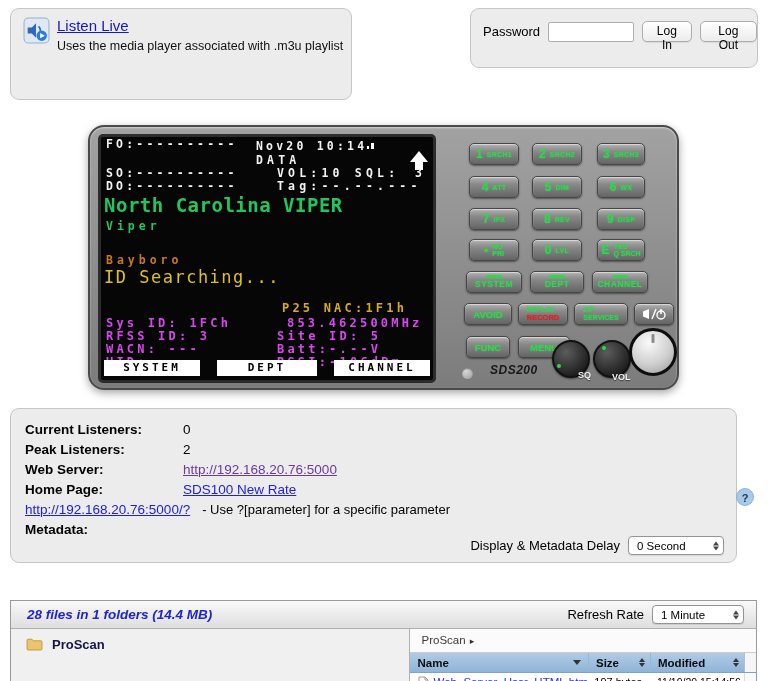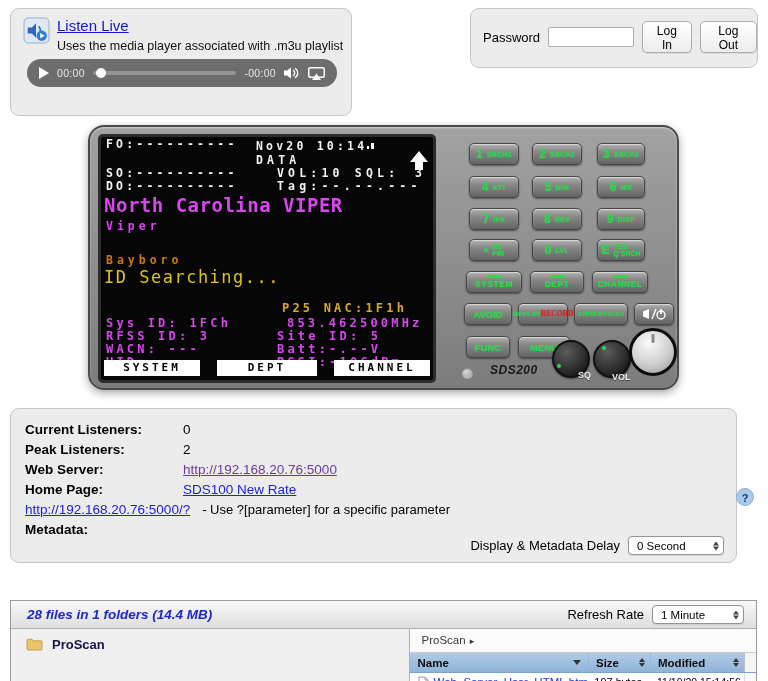--- a/index.html
+++ b/index.html
@@ -1,49 +1,49 @@
 <!DOCTYPE html>
 <html><head>
 <meta charset="utf-8">
 <style>
   html,body{margin:0;padding:0;}
   body{width:768px;height:681px;position:relative;overflow:hidden;background:#fff;
        font-family:"Liberation Sans",sans-serif;color:#000;}
   .panel{position:absolute;background:#ececec;border:1px solid #c6c6c6;border-radius:9px;box-sizing:border-box;}
 
   
-  #listen-panel{left:10px;top:8px;width:342px;height:108px;}
+  #listen-panel{left:10px;top:8px;width:342px;height:92px;}
   #listen-icon{position:absolute;left:12px;top:8px;}
   #listen-link{position:absolute;left:46px;top:8px;font-size:15px;color:#1515cc;text-decoration:underline;cursor:pointer;}
   #listen-sub{position:absolute;left:46px;top:30px;font-size:12.5px;color:#111;white-space:nowrap;}
   #player{position:absolute;left:16px;top:50px;width:310px;height:28px;background:#6d6d6d;border-radius:14px;
           display:flex;align-items:center;padding:0 12px;box-sizing:border-box;gap:8px;}
   #play-btn{width:0;height:0;border-top:6px solid transparent;border-bottom:6px solid transparent;border-left:10px solid #fff;cursor:pointer;}
   .ptime{font-size:10.5px;color:#e6e6e6;letter-spacing:.3px;}
   #seek{flex:1;height:4px;background:#939393;border-radius:2px;position:relative;cursor:pointer;}
   #seek-knob{position:absolute;left:3px;top:-3px;width:10px;height:10px;border-radius:50%;background:#fff;}
 
   
   #login-panel{left:470px;top:8px;width:288px;height:60px;}
   #login-row{position:absolute;left:12px;top:12px;display:flex;align-items:center;gap:8px;}
   #password-label{font-size:13px;}
   #password-input{width:76px;height:18px;border:1px solid #adadad;border-radius:2px;background:#fff;font-size:12px;padding:0 4px;}
   .mac-btn{background:linear-gradient(#ffffff,#ececec);border:1px solid #adadad;border-radius:5px;
-           font-family:"Liberation Sans",sans-serif;font-size:12px;color:#000;padding:2px 10px;height:32px;box-sizing:border-box;cursor:pointer;box-shadow:0 1px 1px rgba(0,0,0,.08);}
+           font-family:"Liberation Sans",sans-serif;font-size:12px;color:#000;padding:2px 10px;height:21px;box-sizing:border-box;cursor:pointer;box-shadow:0 1px 1px rgba(0,0,0,.08);}
 
   
   #scanner{position:absolute;left:88px;top:125px;width:591px;height:265px;
            background:linear-gradient(180deg,#a2a2a2,#7c7c7c);border:2px solid #4a4a4a;border-radius:16px;
            box-shadow:0 3px 9px rgba(0,0,0,.35), inset 0 1px 2px rgba(255,255,255,.55);box-sizing:border-box;}
   #lcd{position:absolute;left:8px;top:7px;width:338px;height:249px;background:#060606;border:3px solid #2c2c2c;
        border-radius:5px;box-sizing:border-box;font-family:"DejaVu Sans Mono",monospace;overflow:hidden;}
   #lcd span{position:absolute;white-space:pre;}
   .lcd-sm{font-size:11.5px;font-weight:bold;letter-spacing:3.2px;color:#f2f2f2;}
   .lcd-right{letter-spacing:4.2px;}
-  .lcd-red{color:#d946ef;}
+  .lcd-red{color:#22c55e;}
   .lcd-orn{color:#cc7818;}
   .lcd-yel{color:#ddc318;}
   .lcd-gold{color:#d8a828;}
   .lcd-sal{color:#d946ef;font-size:12px;font-weight:bold;letter-spacing:3.2px;}
   #lcd-arrow{position:absolute;right:5px;top:14px;}
   #lcd-arrow .tri{width:0;height:0;border-left:9px solid transparent;border-right:9px solid transparent;border-bottom:11px solid #fff;}
   #lcd-arrow .stem{width:8px;height:8px;background:#fff;margin:0 auto;}
   #sig-bars{position:absolute;left:266px;top:6px;display:flex;align-items:flex-end;gap:2px;}
   #sig-bars i{display:block;background:#fff;}
   #softkeys{position:absolute;left:3px;right:3px;bottom:4px;display:flex;justify-content:space-between;}
@@ -51,21 +51,21 @@
            text-align:center;padding:1px 0 2px;font-family:"DejaVu Sans Mono",monospace;}
   .key{position:absolute;height:22px;background:linear-gradient(180deg,#b2b2b2 0%,#8a8a8a 35%,#646464 100%);
        border:1px solid #464646;border-radius:5px;box-sizing:border-box;cursor:pointer;
        box-shadow:inset 0 1px 1px rgba(255,255,255,.55), 0 1px 2px rgba(0,0,0,.45);
        color:#2dd84d;display:flex;align-items:center;justify-content:center;gap:4px;text-shadow:0 0 2px rgba(45,216,77,.6);}
   .key .num{font-size:12px;font-weight:bold;}
   .key .sub{font-size:7px;font-weight:bold;letter-spacing:.3px;}
   .key-stack{display:flex;flex-direction:column;line-height:7px;font-size:7px;font-weight:bold;text-align:left;}
   .nav-key{flex-direction:column;gap:1px;font-size:8.5px;font-weight:bold;letter-spacing:.5px;}
   .nav-key .bar{width:16px;height:3px;background:#2dd84d;border-radius:1px;}
-  .stack-c{display:flex;flex-direction:row;line-height:8px;font-size:7px;font-weight:bold;text-align:center;font-family:Liberation Serif, serif;}
+  .stack-c{display:flex;flex-direction:column;line-height:8px;font-size:7px;font-weight:bold;text-align:left;}
   .rec-red{color:#e02020;font-size:7.5px;text-shadow:0 0 2px rgba(224,32,32,.6);}
   .knob{position:absolute;border-radius:50%;cursor:pointer;}
   .knob-dark{background:radial-gradient(circle at 35% 30%,#5c5c5c,#1e1e1e 75%);border:2px solid #111;box-shadow:0 1px 2px rgba(0,0,0,.5);}
   .knob-dot{position:absolute;width:4px;height:4px;border-radius:50%;background:#2dd84d;}
   #big-knob{background:radial-gradient(circle at 40% 28%,#fafafa,#cfcfcf 55%,#969696 100%);border:3px solid #0d0d0d;box-sizing:border-box;}
   #big-knob i{position:absolute;left:50%;top:3px;width:3px;height:9px;background:#8a8a8a;transform:translateX(-50%);border-radius:1px;}
   .knob-label{position:absolute;font-size:9px;font-weight:bold;color:#f0f0f0;text-shadow:0 1px 1px rgba(0,0,0,.5);}
   #scanner-led{position:absolute;left:372px;top:241px;width:11px;height:11px;border-radius:50%;
                background:radial-gradient(circle at 35% 30%,#d8d8d8,#9a9a9a);box-shadow:inset 0 1px 1px rgba(0,0,0,.3);}
   #model-label{position:absolute;left:400px;top:236px;font-size:12px;font-weight:bold;font-style:italic;color:#181818;letter-spacing:.5px;}
@@ -129,41 +129,20 @@
     <svg width="27" height="27" viewBox="0 0 26 26">
       <rect x="1" y="1" width="24" height="24" rx="4" fill="#dfe9f5" stroke="#9ab0cc"></rect>
       <path d="M4.5 10 H8.5 L12.5 6 V20 L8.5 16 H4.5 Z" fill="#3366bb"></path>
       <path d="M15 9 A5.5 5.5 0 0 1 15 17" stroke="#3366bb" stroke-width="1.6" fill="none"></path>
       <circle cx="18" cy="18" r="5" fill="#2d7dd2"></circle>
       <path d="M16.5 15.5 L21 18 L16.5 20.5 Z" fill="#fff"></path>
     </svg>
   </span>
   <a id="listen-link">Listen Live</a>
   <div id="listen-sub">Uses the media player associated with .m3u playlist</div>
-  <div id="player">
-    <div id="play-btn"></div>
-    <span class="ptime">00:00</span>
-    <div id="seek">
-      <div id="seek-knob"></div>
-    </div>
-    <span class="ptime">-00:00</span>
-    <span style="display:flex;">
-      <svg width="16" height="12" viewBox="0 0 16 12">
-        <path d="M0 3.5 H3 L7 .5 V11.5 L3 8.5 H0 Z" fill="#fff"></path>
-        <path d="M9 3 A3.5 3.5 0 0 1 9 9" stroke="#fff" fill="none" stroke-width="1.3"></path>
-        <path d="M11 1.2 A5.6 5.6 0 0 1 11 10.8" stroke="#fff" fill="none" stroke-width="1.3"></path>
-      </svg>
-    </span>
-    <span style="display:flex;">
-      <svg width="17" height="13" viewBox="0 0 17 13">
-        <rect x="0.75" y="0.75" width="15.5" height="9.5" rx="1.5" fill="none" stroke="#fff" stroke-width="1.5"></rect>
-        <path d="M8.5 6.5 L13 13 H4 Z" fill="#fff"></path>
-      </svg>
-    </span>
-  </div>
 </div>
 
 <div class="panel" id="login-panel">
   <div id="login-row">
     <span id="password-label">Password</span>
     <input id="password-input" type="password" value="" style="">
     <button class="mac-btn">Log In</button>
     <button class="mac-btn">Log Out</button>
   </div>
 </div>

